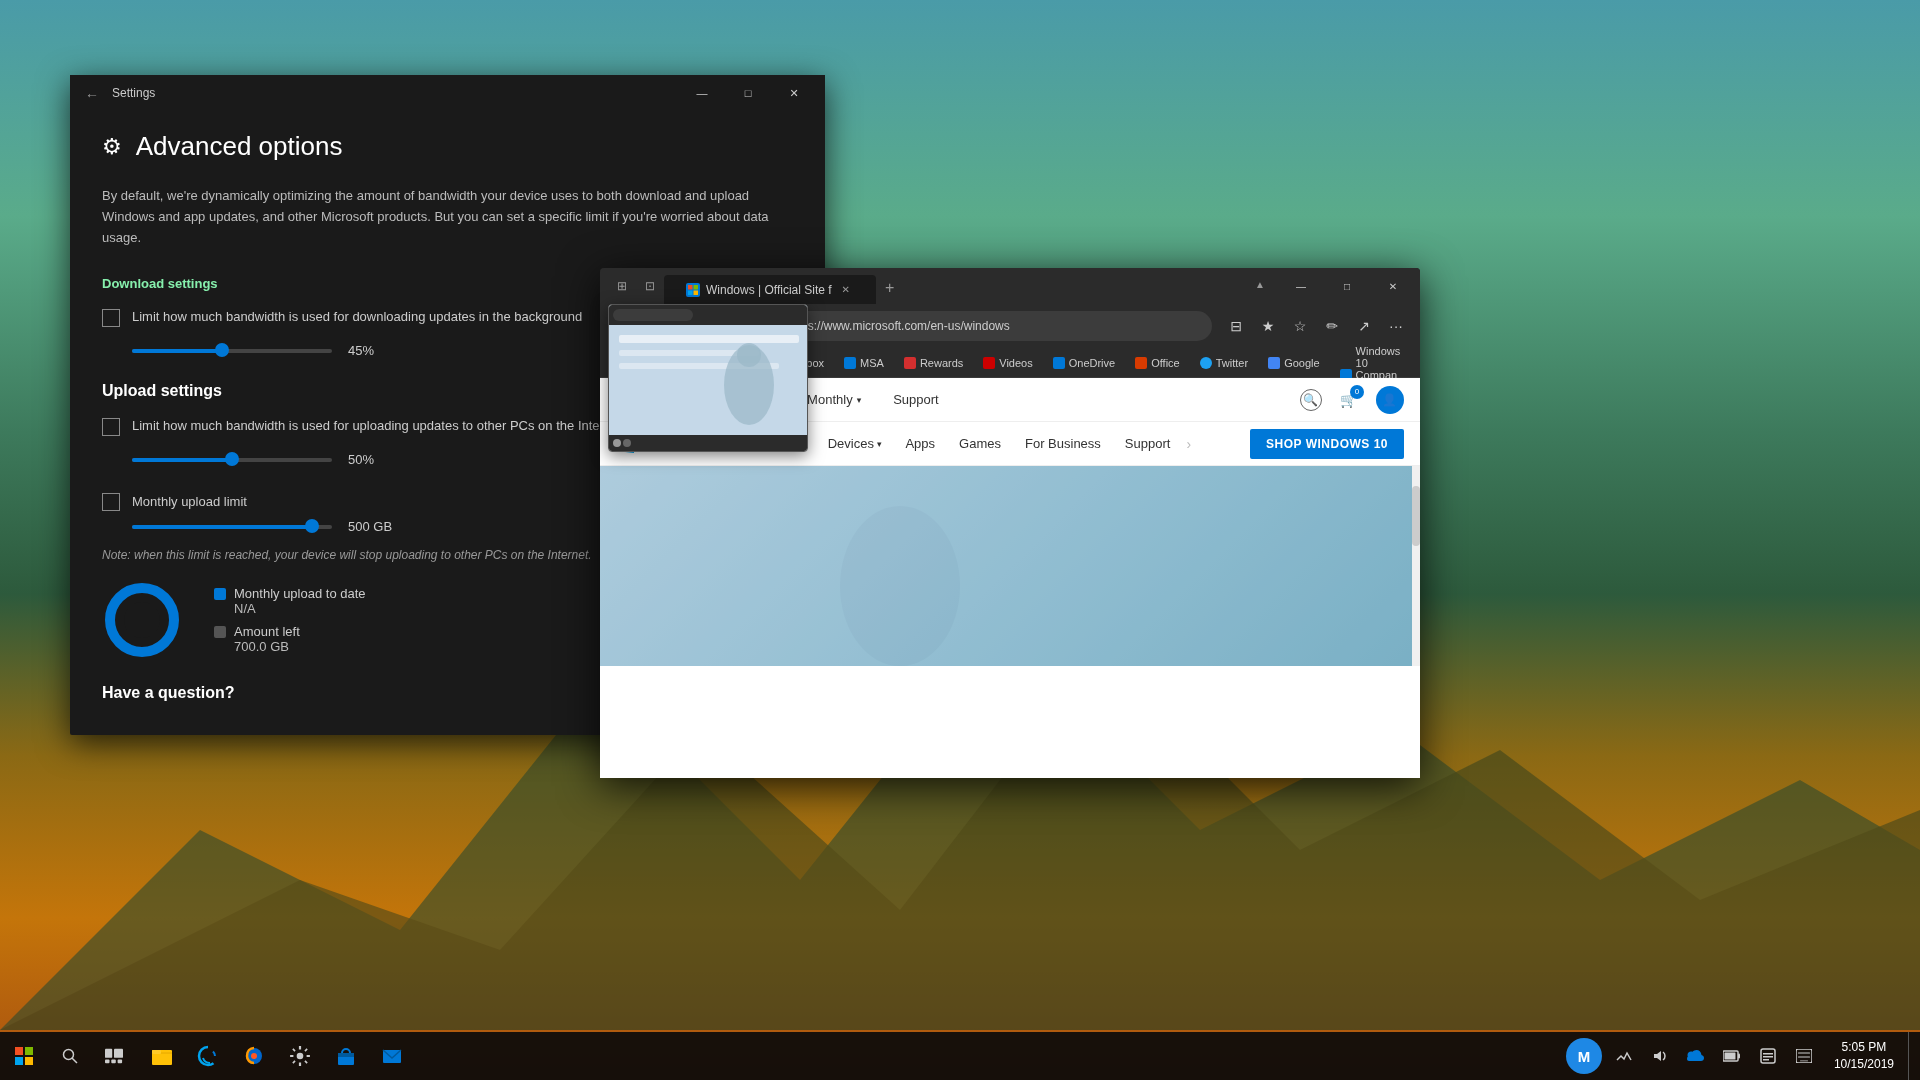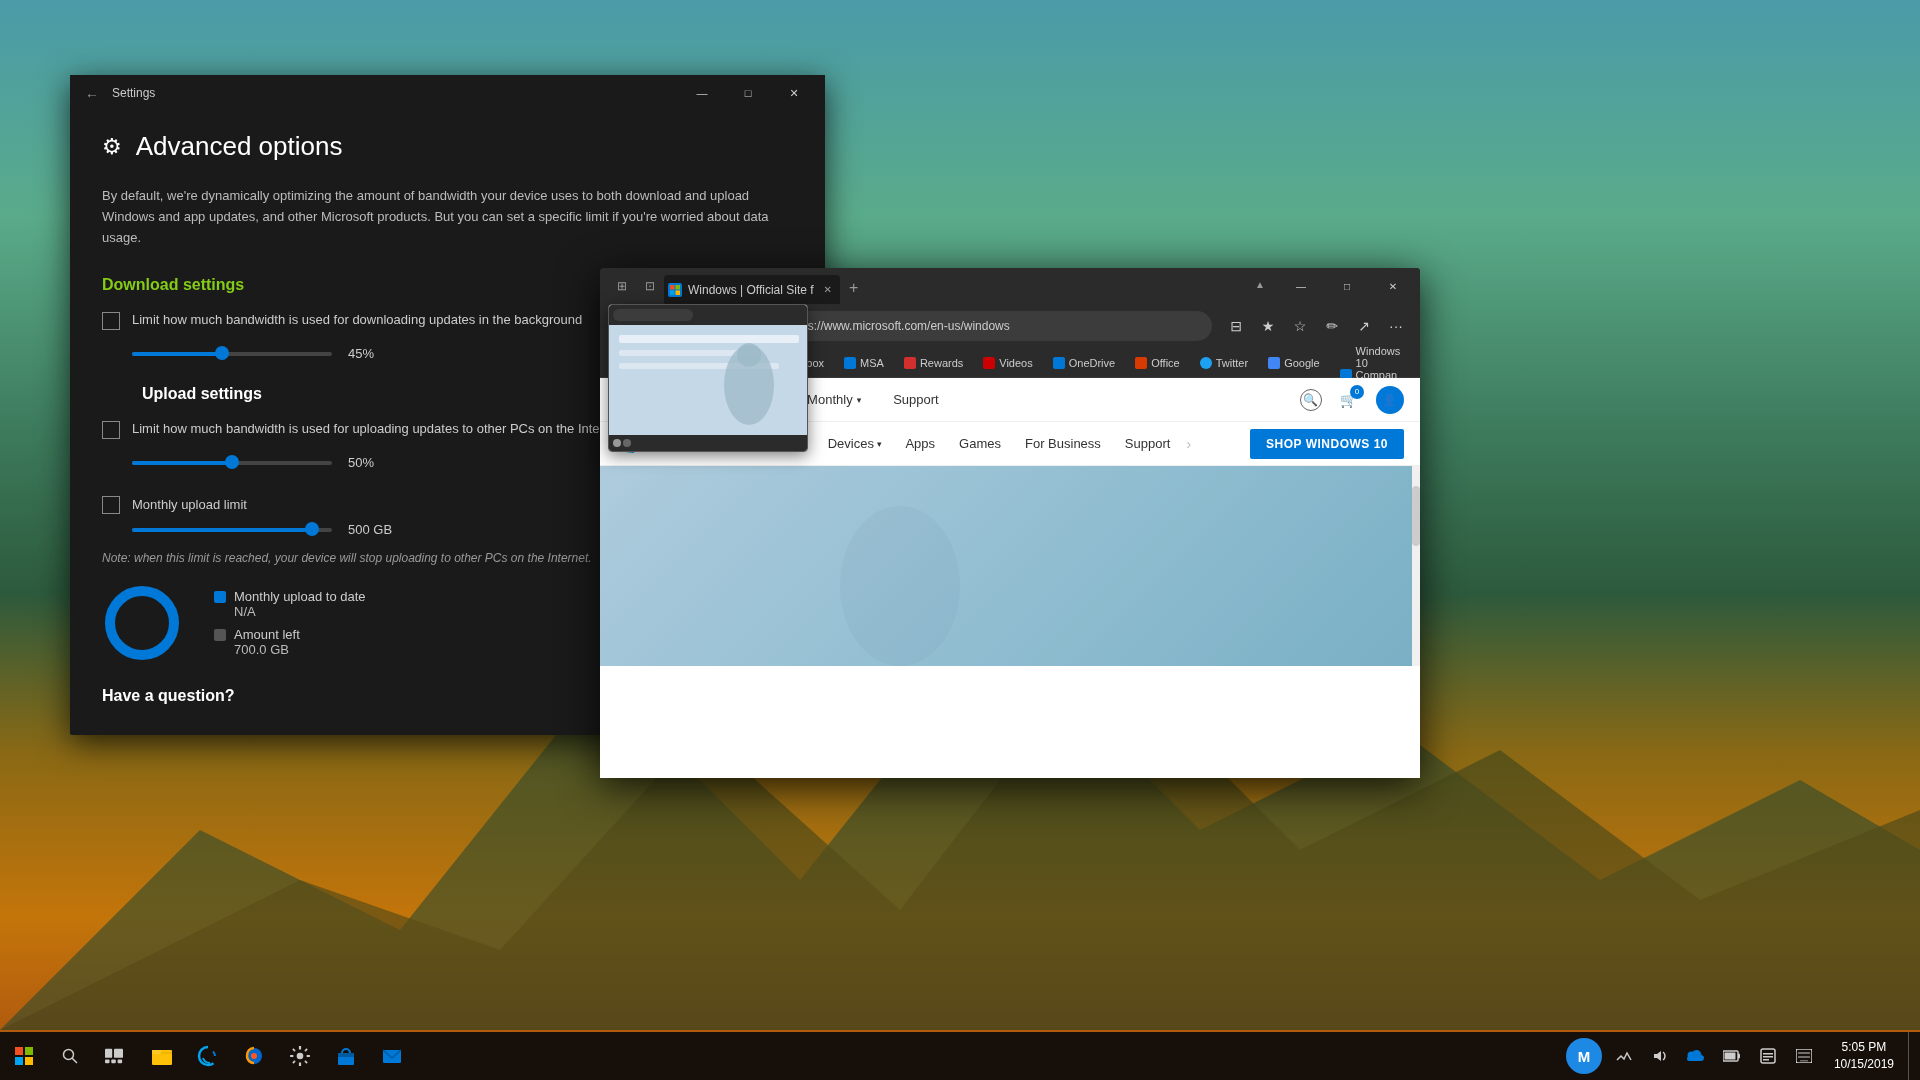--- a/index.html
+++ b/index.html
@@ -187,23 +187,23 @@
       font-weight: 300;
       color: #fff;
     }
     .settings-desc {
       font-size: 13px;
       color: #bbb;
       line-height: 1.6;
       margin-bottom: 28px;
     }
     .section-title {
-      font-size: 16px;
+      font-size: 13px;
       font-weight: 600;
-      color: #84cc16;
+      color: #86efac;
       margin-bottom: 16px;
     }
     .checkbox-row {
       display: flex;
       align-items: flex-start;
       gap: 12px;
       margin-bottom: 16px;
     }
     .checkbox-box {
       width: 18px;
@@ -254,21 +254,20 @@
     .slider-value {
       font-size: 13px;
       color: #ccc;
     }
     .upload-section-title {
       font-size: 16px;
       font-weight: 600;
       color: #fff;
       margin-bottom: 16px;
       margin-top: 8px;
-      margin-left: 40px;
     }
     .monthly-limit-row {
       display: flex;
       align-items: center;
       gap: 12px;
       margin-bottom: 8px;
     }
     .limit-slider-row {
       margin-left: 30px;
       margin-bottom: 8px;
@@ -353,21 +352,21 @@
       align-items: flex-end;
       padding-left: 8px;
       flex: 1;
     }
     .browser-tab {
       height: 29px;
       background: #1a1a1a;
       border-radius: 4px 4px 0 0;
       display: flex;
       align-items: center;
-      padding: 0 4px;
+      padding: 0 22px;
       gap: 6px;
       font-size: 12px;
       color: #ccc;
       max-width: 220px;
       cursor: pointer;
     }
     .browser-tab .favicon {
       width: 14px;
       height: 14px;
       background: #0078d7;

